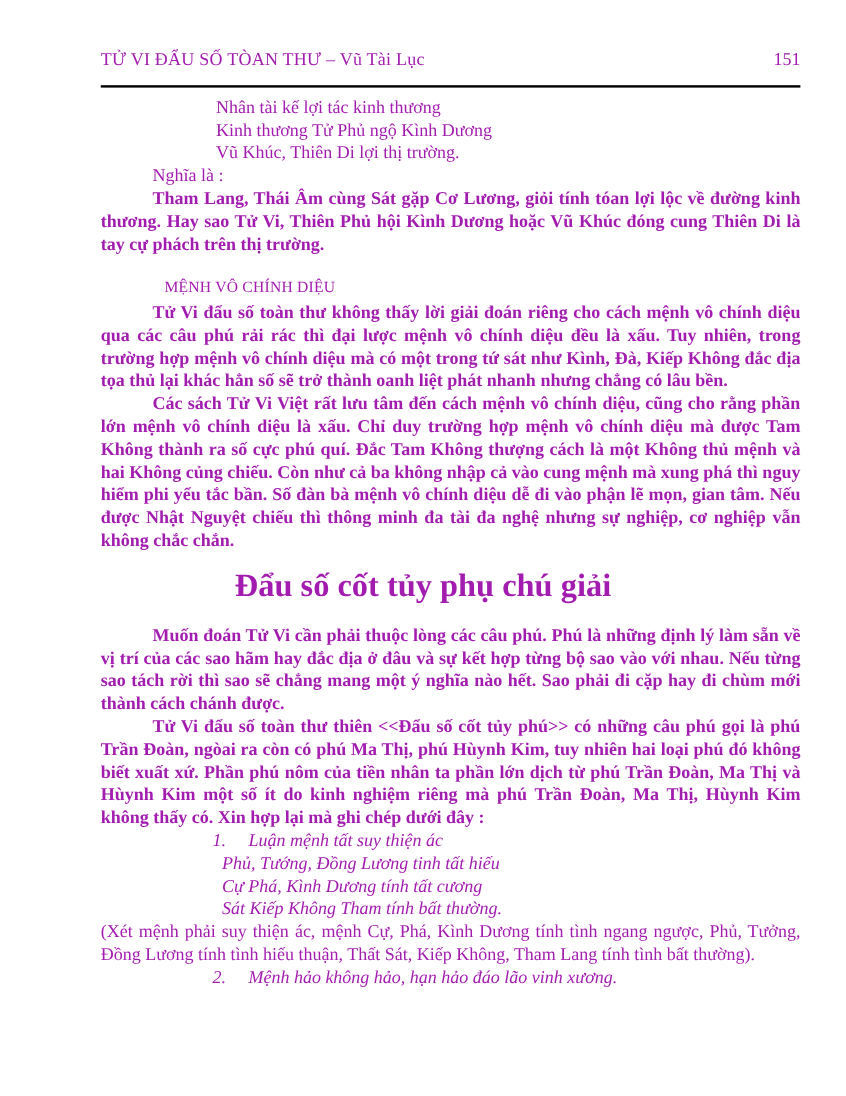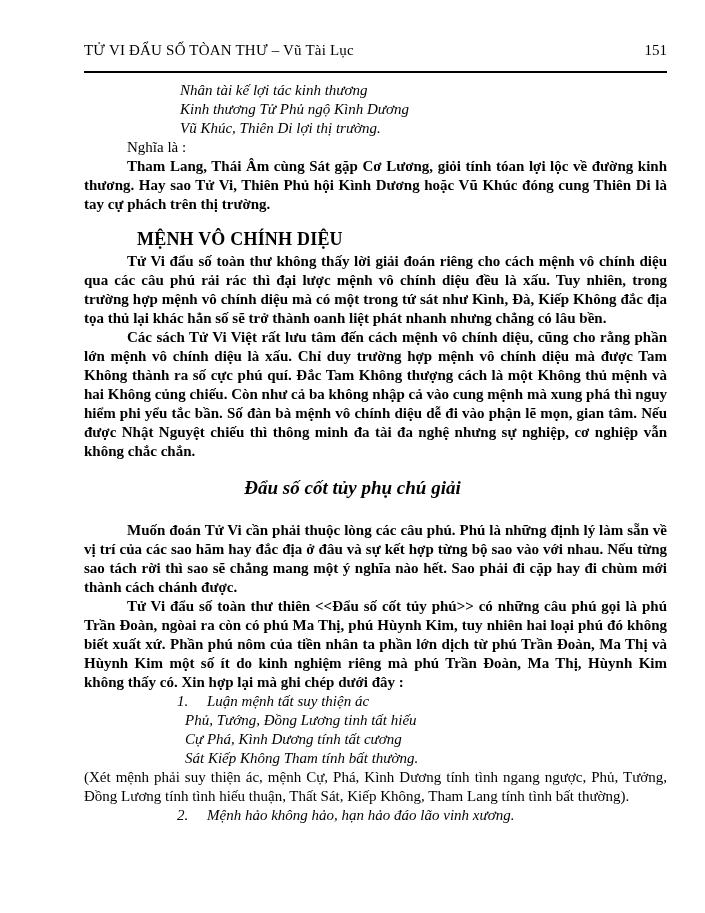--- a/index.html
+++ b/index.html
@@ -2,63 +2,62 @@
 <html><head>
 <meta charset="utf-8">
 <style>
   html, body { margin: 0; padding: 0; background: #e8e8e8; }
   .page {
     position: relative;
     width: 705px;
     height: 913px;
     margin: 0 auto;
     background: #ffffff;
-    color: #000000;
+    color: #a21caf;
     font-family: "Liberation Serif", "DejaVu Serif", serif;
     font-size: 15px;
     line-height: 19px;
     box-sizing: border-box;
     padding: 42px 38px 0 84px;
     overflow: hidden;
   }
   .page-header {
     display: flex;
     justify-content: space-between;
     align-items: baseline;
     line-height: 17px;
   }
   .running-title { letter-spacing: 0.2px; }
   .header-rule {
     border: none;
     border-top: 2px solid #000;
     margin: 12px 0 8px 0;
   }
-  .verse { margin-left: 96px; font-style: italic; }
+  .verse { margin-left: 96px; }
   .verse-line { white-space: nowrap; }
   .meaning-label { margin: 0; text-indent: 43px; }
   .para {
     margin: 0;
     text-align: justify;
     text-indent: 43px;
     font-weight: bold;
   }
   .section-heading {
-    font-size: 18px;
-    font-weight: bold;
+    font-size: 13px;
+    font-weight: normal;
     margin: 15px 0 3px 53px;
     line-height: 20px;
     letter-spacing: 0.2px;
   }
   .big-title {
-    font-size: 19px;
+    font-size: 27px;
     font-weight: bold;
     text-align: center;
     margin: 14px 46px 20px 0;
     line-height: 26px;
-    font-style: italic;
   }
   .list-item {
     display: flex;
     margin-left: 93px;
     font-style: italic;
   }
   .list-num { width: 30px; flex: 0 0 30px; }
   .verse-italic { margin-left: 101px; font-style: italic; }
   .note {
     margin: 0;

